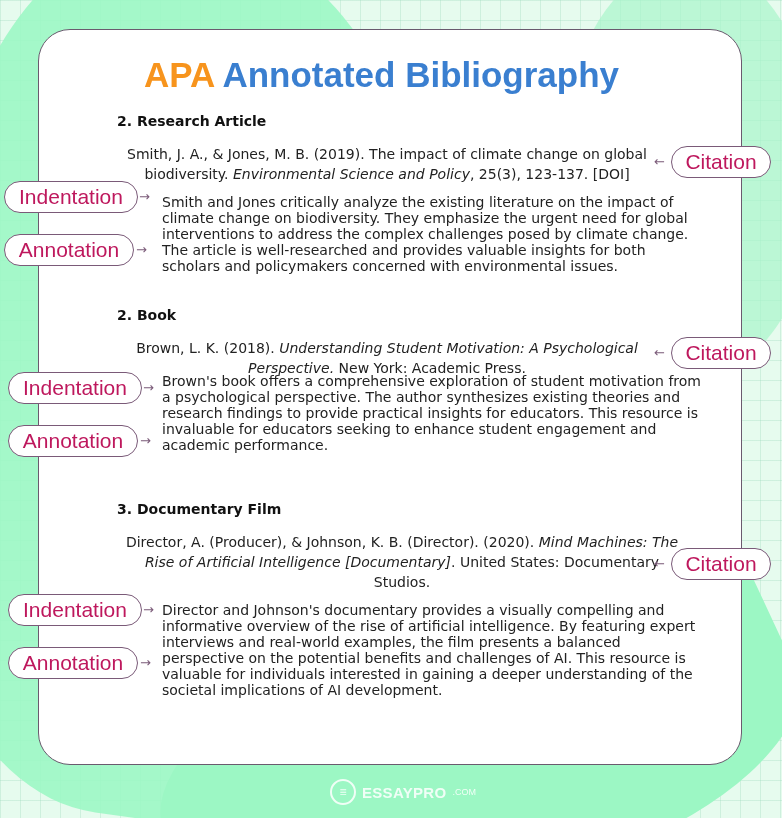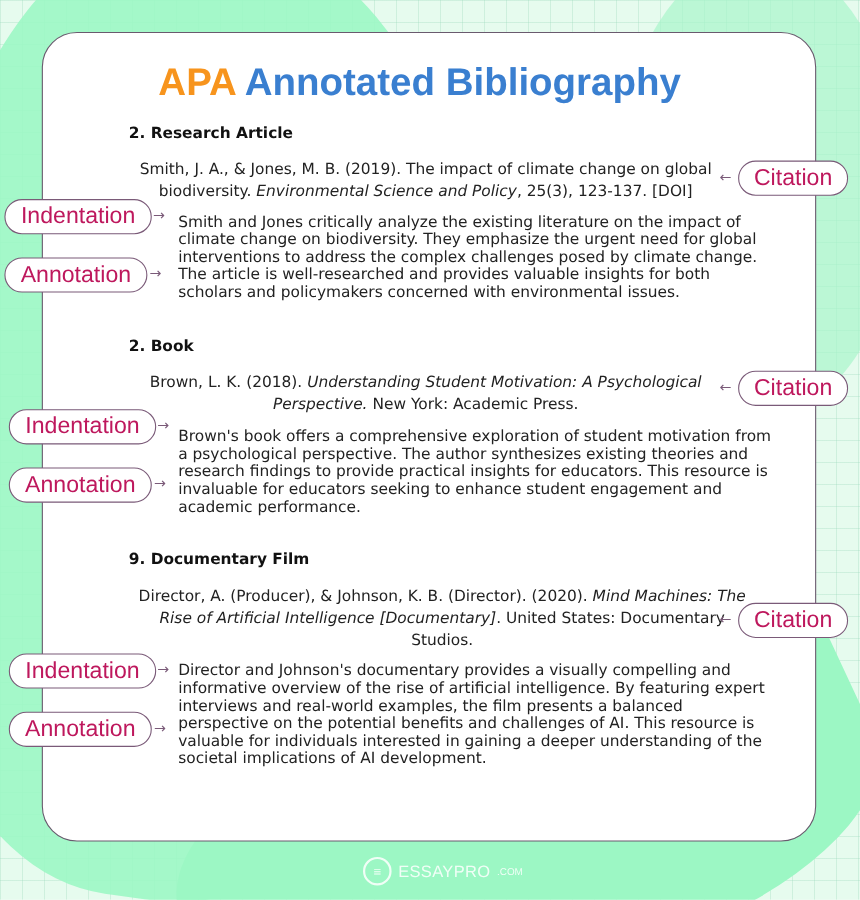--- a/index.html
+++ b/index.html
@@ -58,21 +58,21 @@
     position:absolute; font-size:13px; color:#7a5a78;
   }
   .logo {
     position:absolute; left:330px; top:779px; display:flex; align-items:center; gap:6px;
     color:rgba(255,255,255,0.85); font-family:"Liberation Sans", sans-serif;
   }
   .logo .circ {
     width:26px; height:26px; border:2px solid rgba(255,255,255,0.85); border-radius:50%;
     box-sizing:border-box; display:flex; align-items:center; justify-content:center; font-size:12px;
   }
-  .logo .brand { font-size:15px; font-weight:normal; letter-spacing:0.3px; }
+  .logo .brand { font-size:15px; font-weight:bold; letter-spacing:0.3px; }
   .logo .dom { font-size:9px; }
 </style>
 </head>
 <body>
 
 <div class="bg-grid"></div>
 <div class="bg-blob1"></div>
 <div class="bg-blob3"></div>
 <div class="bg-blob2"></div>
 
@@ -82,23 +82,23 @@
   <span class="t1">APA</span>
   <span class="t2">Annotated Bibliography</span>
 </div>
 
 <div class="heading" style="top:113px">2. Research Article</div>
 <div class="cite" style="top:144px"><span>Smith, J. A., &amp; Jones, M. B. (2019). The impact of climate change on global biodiversity. </span><i>Environmental Science and Policy</i><span>, 25(3), 123-137. [DOI]</span></div>
 <div class="annot" style="top:194px">Smith and Jones critically analyze the existing literature on the impact of climate change on biodiversity. They emphasize the urgent need for global interventions to address the complex challenges posed by climate change. The article is well-researched and provides valuable insights for both scholars and policymakers concerned with environmental issues.</div>
 
 <div class="heading" style="top:307px">2. Book</div>
 <div class="cite" style="top:338px"><span>Brown, L. K. (2018). </span><i>Understanding Student Motivation: A Psychological Perspective.</i><span> New York: Academic Press.</span></div>
-<div class="annot" style="top:389px">Brown's book offers a comprehensive exploration of student motivation from a psychological perspective. The author synthesizes existing theories and research findings to provide practical insights for educators. This resource is invaluable for educators seeking to enhance student engagement and academic performance.</div>
+<div class="annot" style="top:373px">Brown's book offers a comprehensive exploration of student motivation from a psychological perspective. The author synthesizes existing theories and research findings to provide practical insights for educators. This resource is invaluable for educators seeking to enhance student engagement and academic performance.</div>
 
-<div class="heading" style="top:501px">9. Documentary Film</div>
+<div class="heading" style="top:501px">3. Documentary Film</div>
 <div class="cite" style="top:532px; width:570px"><span>Director, A. (Producer), &amp; Johnson, K. B. (Director). (2020). </span><i>Mind Machines: The Rise of Artificial Intelligence [Documentary]</i><span>. United States: Documentary Studios.</span></div>
 <div class="annot" style="top:602px">Director and Johnson's documentary provides a visually compelling and informative overview of the rise of artificial intelligence. By featuring expert interviews and real-world examples, the film presents a balanced perspective on the potential benefits and challenges of AI. This resource is valuable for individuals interested in gaining a deeper understanding of the societal implications of AI development.</div>
 
 <div class="arrow" style="left:654px; top:154px">←</div>
 <div class="pill" style="left:671px; top:146px; width:100px">Citation</div>
 <div class="arrow" style="left:654px; top:345px">←</div>
 <div class="pill" style="left:671px; top:337px; width:100px">Citation</div>
 <div class="arrow" style="left:654px; top:556px">←</div>
 <div class="pill" style="left:671px; top:548px; width:100px">Citation</div>
 

